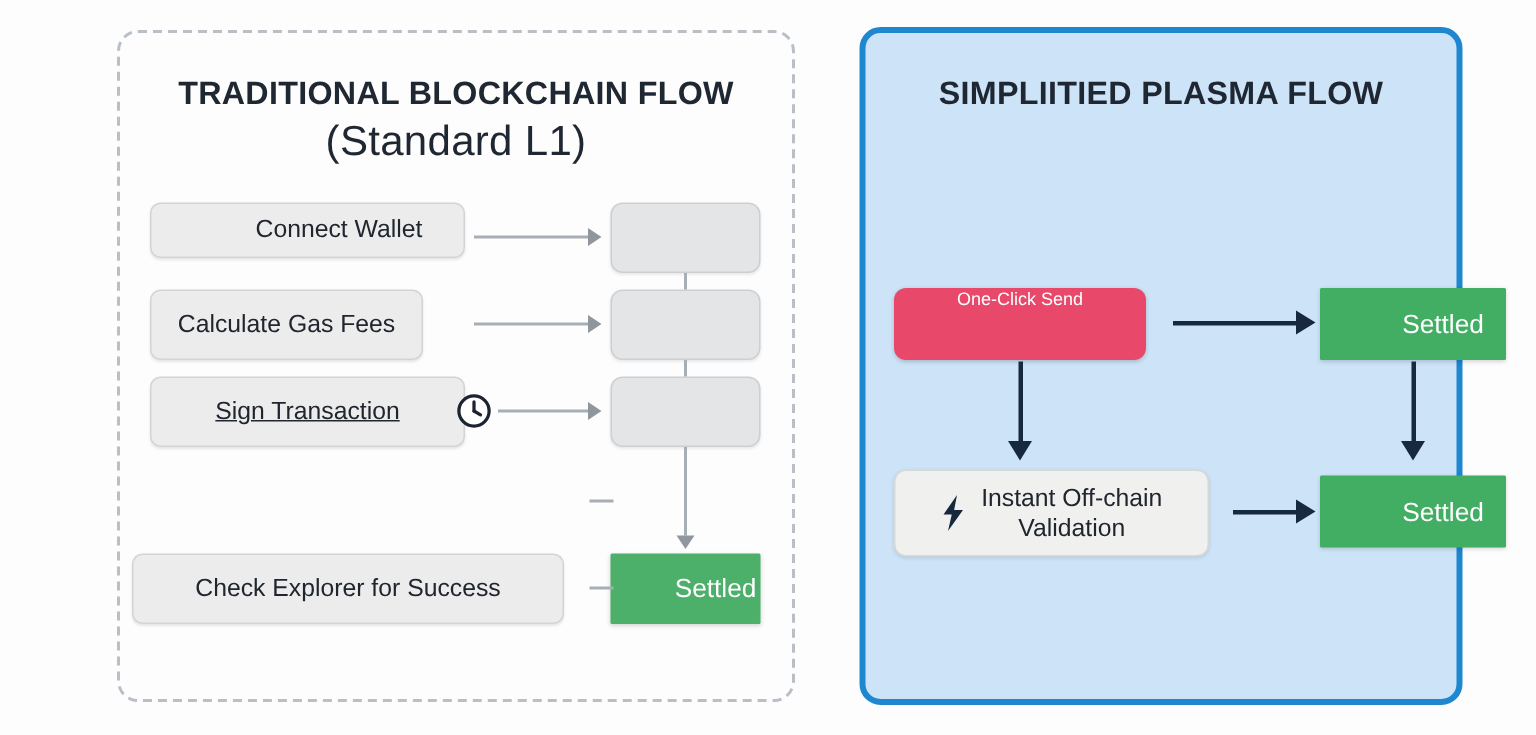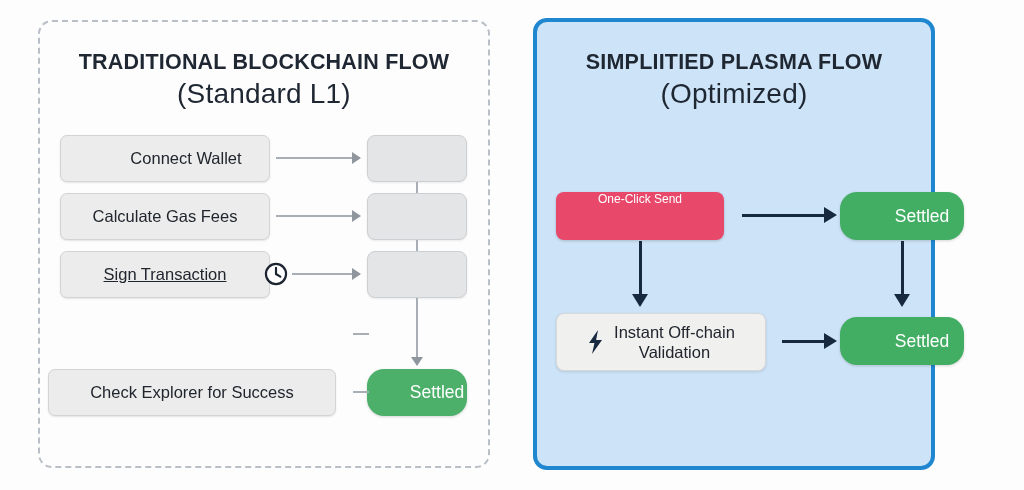--- a/index.html
+++ b/index.html
@@ -11,20 +11,21 @@
     height: 490px;
     background: #fdfdfd;
     font-family: "Liberation Sans", sans-serif;
     overflow: hidden;
     position: relative;
   }
 
   .stage {
     position: absolute;
     inset: 0;
+    margin-left: 40px;
   }
 
   
   .panel {
     position: absolute;
     box-sizing: border-box;
   }
   .panel-left {
     left: 38px;
     top: 20px;
@@ -85,21 +86,21 @@
     border: 1px solid #cdd0d3;
     border-radius: 8px;
     box-shadow: 0 1px 2px rgba(0,0,0,.08);
   }
 
   
   .settled {
     position: absolute;
     box-sizing: border-box;
     background: #4caf6a;
-    border-radius: 17px;
+    border-radius: 1px;
     color: #ffffff;
     font-size: 17.5px;
     display: flex;
     align-items: center;
     justify-content: center;
     box-shadow: 0 1px 3px rgba(0,0,0,.16);
     padding-left: 40px;
   }
   .settled-dark {
     background: #41ae63;
@@ -199,25 +200,25 @@
 
 <div class="stage">
 
   <div class="panel panel-left">
     <div class="panel-title">
       <span>TRADITIONAL BLOCKCHAIN FLOW</span>
       <span class="sub">(Standard L1)</span>
     </div>
   </div>
 
-  <div class="step" style="left:60px; top:135px; width:210px; height:47px;padding-left:42px;">
+  <div class="step" style="left:60px; top:135px; width:210px; height:37px;padding-left:42px;">
     <span>Connect Wallet</span>
   </div>
 
-  <div class="step" style="left:60px; top:193px; width:210px; height:47px;">
+  <div class="step" style="left:60px; top:193px; width:182px; height:47px;">
     <span>Calculate Gas Fees</span>
   </div>
 
   <div class="step" style="left:60px; top:251px; width:210px; height:47px;text-decoration:underline;">
     <span>Sign Transaction</span>
   </div>
 
   <svg class="clock-icon" style="left:263px; top:261px;" viewBox="0 0 24 24">
     <circle cx="12" cy="12" r="9.3" fill="#ffffff" stroke="#1b2430" stroke-width="2"></circle>
     <line x1="12" y1="12" x2="12" y2="6.4" stroke="#1b2430" stroke-width="2" stroke-linecap="round"></line>
@@ -252,21 +253,20 @@
 
   <div class="conn vline-gray" style="left:416px; top:182px; height:11px;"></div>
   <div class="conn vline-gray" style="left:416px; top:240px; height:11px;"></div>
 
   <div class="conn vline-gray" style="left:416px; top:298px; height:59px;"></div>
   <div class="conn arrowhead-down-gray" style="left:411px; top:357px;"></div>
 
   <div class="panel panel-right">
     <div class="panel-title">
       <span>SIMPLIITIED PLASMA FLOW</span>
-      <span class="sub">(Optimized)</span>
     </div>
   </div>
 
   <div class="node-send" style="left:556px; top:192px; width:168px; height:48px;">
     <span>One-Click Send</span>
   </div>
 
   <div class="settled settled-dark" style="left:840px; top:192px; width:124px; height:48px;">
     <span>Settled</span>
   </div>

